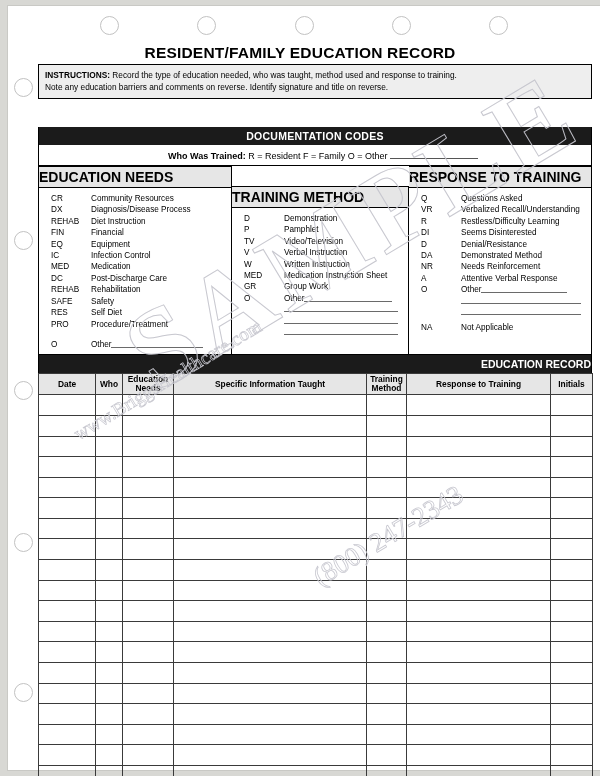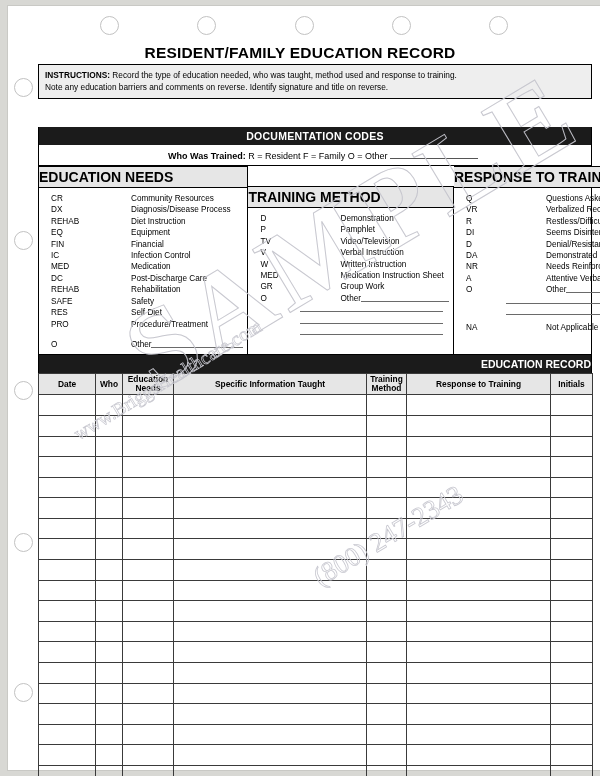--- a/index.html
+++ b/index.html
@@ -53,21 +53,21 @@
   }
   .codecol{flex:1;border-right:1px solid #000;}
   .codecol:last-child{border-right:none;}
   .codecol.c1{flex:0 0 192px;}
   .codecol.c2{flex:0 0 176px;margin-top:20px;}
   .codehead{
     background:#e6e6e6;border-bottom:1px solid #000;border-top:1px solid #000;
     text-align:left;font-size:14px;font-weight:bold;padding:2px 0;
   }
   .codebody{padding:5px 0 4px 0;min-height:132px;}
-  .crow{display:flex;font-size:8.2px;line-height:11.4px;padding:0 4px;gap:40px;}
+  .crow{display:flex;font-size:8.2px;line-height:11.4px;padding:0 4px;}
   .crow .k{flex:0 0 40px;padding-left:8px;}
   .crow .v{flex:1;white-space:nowrap;}
   .crow .v .fill{
     display:inline-block;border-bottom:1px solid #6a6a6a;
     height:8px;vertical-align:-1px;
   }
   .blankline{height:11.4px;padding:0 4px;}
   .blankline .fill{
     display:block;margin-left:48px;margin-right:6px;
     border-bottom:1px solid #6a6a6a;height:7px;
@@ -178,26 +178,26 @@
             </div>
           <div class="crow">
               <span class="k">DX</span>
               <span class="v">Diagnosis/Disease Process</span>
             </div>
           <div class="crow">
               <span class="k">REHAB</span>
               <span class="v">Diet Instruction</span>
             </div>
           <div class="crow">
+              <span class="k">FIN</span>
+              <span class="v">Financial</span>
+            </div>
+          <div class="crow">
               <span class="k">EQ</span>
               <span class="v">Equipment</span>
-            </div>
-          <div class="crow">
-              <span class="k">FIN</span>
-              <span class="v">Financial</span>
             </div>
           <div class="crow">
               <span class="k">IC</span>
               <span class="v">Infection Control</span>
             </div>
           <div class="crow">
               <span class="k">MED</span>
               <span class="v">Medication</span>
             </div>
           <div class="crow">

